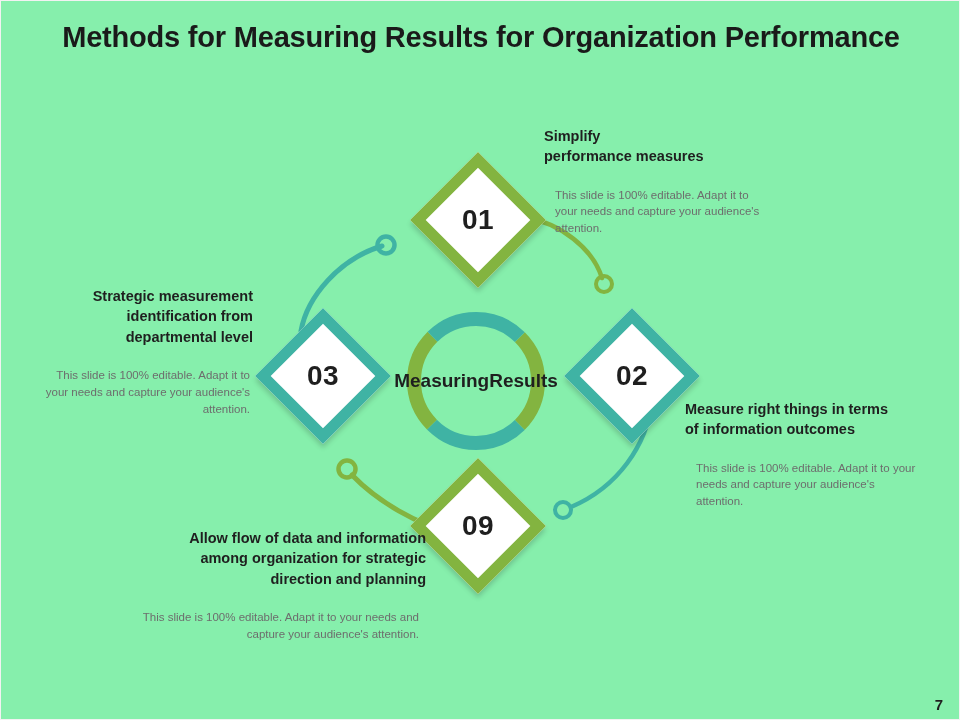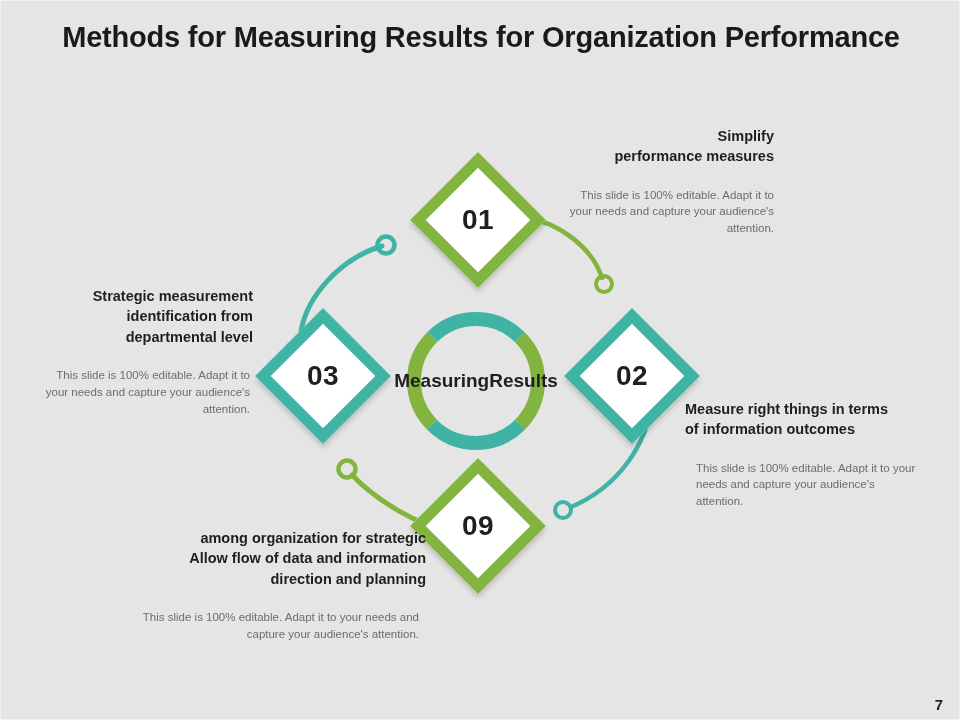--- a/index.html
+++ b/index.html
@@ -5,21 +5,21 @@
   * { box-sizing: border-box; margin: 0; padding: 0; }
   html, body {
     width: 960px; height: 720px;
     background: #ffffff;
     font-family: "Liberation Sans", sans-serif;
     overflow: hidden;
   }
   #slide {
     position: relative;
     width: 960px; height: 720px;
-    background: #e5e5e5;
+    background: #86efac;
     border: 1px solid #f2f2f2;
   }
 
   
   #slide-title {
     position: absolute;
     left: 0; top: 20px;
     width: 960px;
     text-align: center;
     font-size: 29px;
@@ -105,21 +105,21 @@
     line-height: 1.40;
   }
   .block .body {
     margin-top: 20px;
     font-size: 11.5px;
     font-weight: 400;
     color: #6d6d6d;
     line-height: 1.47;
   }
 
-  #block-01 { left: 543px; top: 125px; width: 230px; text-align: right; }
+  #block-01 { left: 543px; top: 125px; width: 230px; text-align: left; }
   #block-01 .body { padding-left: 11px; }
 
   #block-02 { left: 684px; top: 398px; width: 235px; text-align: left; }
   #block-02 .body { padding-left: 11px; }
 
   #block-03 { left: 130px; top: 527px; width: 295px; text-align: right; }
   #block-03 .body { padding-right: 7px; }
 
   #block-04 { left: 42px; top: 285px; width: 210px; text-align: right; }
   #block-04 .body { padding-right: 3px; }
@@ -202,22 +202,22 @@
     <div class="block" id="block-02">
       <div class="heading">
         <div>Measure right things in terms</div>
         <div>of information outcomes</div>
       </div>
       <div class="body">This slide is 100% editable. Adapt it to your needs and capture your audience's attention.</div>
     </div>
 
     <div class="block" id="block-03">
       <div class="heading">
+        <div>Allow flow of data and information</div>
         <div>among organization for strategic</div>
-        <div>Allow flow of data and information</div>
         <div>direction and planning</div>
       </div>
       <div class="body">This slide is 100% editable. Adapt it to your needs and capture your audience's attention.</div>
     </div>
 
     <div class="block" id="block-04">
       <div class="heading">
         <div>Strategic measurement</div>
         <div>identification from</div>
         <div>departmental level</div>

